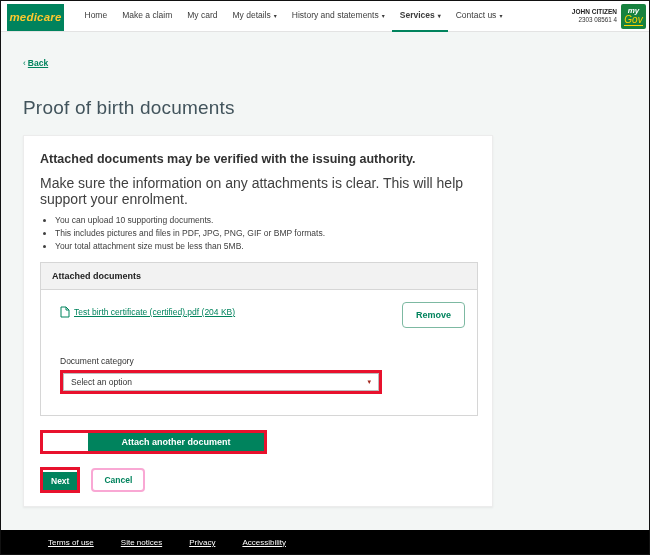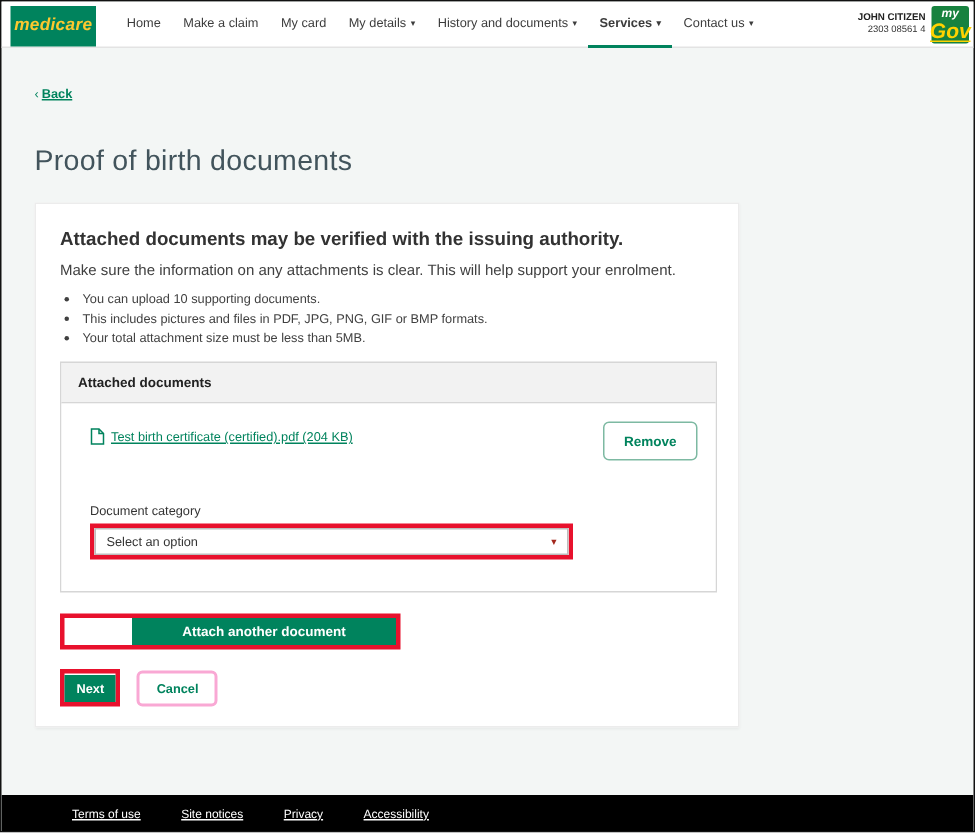--- a/index.html
+++ b/index.html
@@ -46,21 +46,21 @@
   .user-name { font-size: 6.5px; font-weight: bold; color: #222; }
   .user-number { font-size: 6.3px; color: #333; }
   .mygov {
     margin: 0 3px 0 4px;
     width: 25px; height: 25px; border-radius: 2px;
     background: #17823f;
     display: flex; flex-direction: column; align-items: center; justify-content: center;
     line-height: 1;
   }
   .mygov .my { color: #fff; font-style: italic; font-weight: bold; font-size: 8px; }
-  .mygov .gov { color: #ffd200; font-style: italic; font-weight: bold; font-size: 14px; border-bottom: 1px solid #ffd200; }
+  .mygov .gov { color: #ffd200; font-style: italic; font-weight: normal; font-size: 10px; border-bottom: 1px solid #ffd200; }
 
   
   .content { flex: 1 1 auto; padding: 20px 0 0 22px; }
   .back-link {
     font-size: 8.5px; color: #00835d; cursor: pointer; display: inline-block;
   }
   .back-link .chev { text-decoration: none; margin-right: 2px; }
   .back-link .lbl { text-decoration: underline; font-weight: bold; }
 
   .page-title {
@@ -71,21 +71,21 @@
 
   .card {
     margin-top: 16px;
     width: 470px;
     background: #fff;
     border: 1px solid #ececec;
     box-shadow: 0 1px 2px rgba(0,0,0,0.06);
     padding: 16px 12px 13px 16px;
   }
   .card-heading { font-size: 12.5px; font-weight: bold; color: #323232; }
-  .card-intro { margin-top: 9px; font-size: 10px; color: #404040; }
+  .card-intro { margin-top: 9px; font-size: 14px; color: #404040; }
   .card-bullets { margin: 8px 0 0 6px; padding-left: 9px; }
   .card-bullets li { font-size: 8.5px; color: #404040; margin-bottom: 3px; }
 
   
   .panel { margin-top: 11px; border: 1px solid #d6d6d6; margin-right: 2px; }
   .panel-header {
     background: #f2f2f2; border-bottom: 1px solid #d6d6d6;
     padding: 8px 11px; font-size: 9px; font-weight: bold; color: #222;
   }
   .panel-body { padding: 12px 8px 21px 19px; background: #fff; }
@@ -162,21 +162,21 @@
         <span>Make a claim</span>
       </li>
       <li class="nav-item">
         <span>My card</span>
       </li>
       <li class="nav-item">
         <span>My details</span>
         <span class="caret">▾</span>
       </li>
       <li class="nav-item">
-        <span>History and documents</span>
+        <span>History and statements</span>
         <span class="caret">▾</span>
       </li>
       <li class="nav-item active">
         <span>Services</span>
         <span class="caret">▾</span>
       </li>
       <li class="nav-item">
         <span>Contact us</span>
         <span class="caret">▾</span>
       </li>

